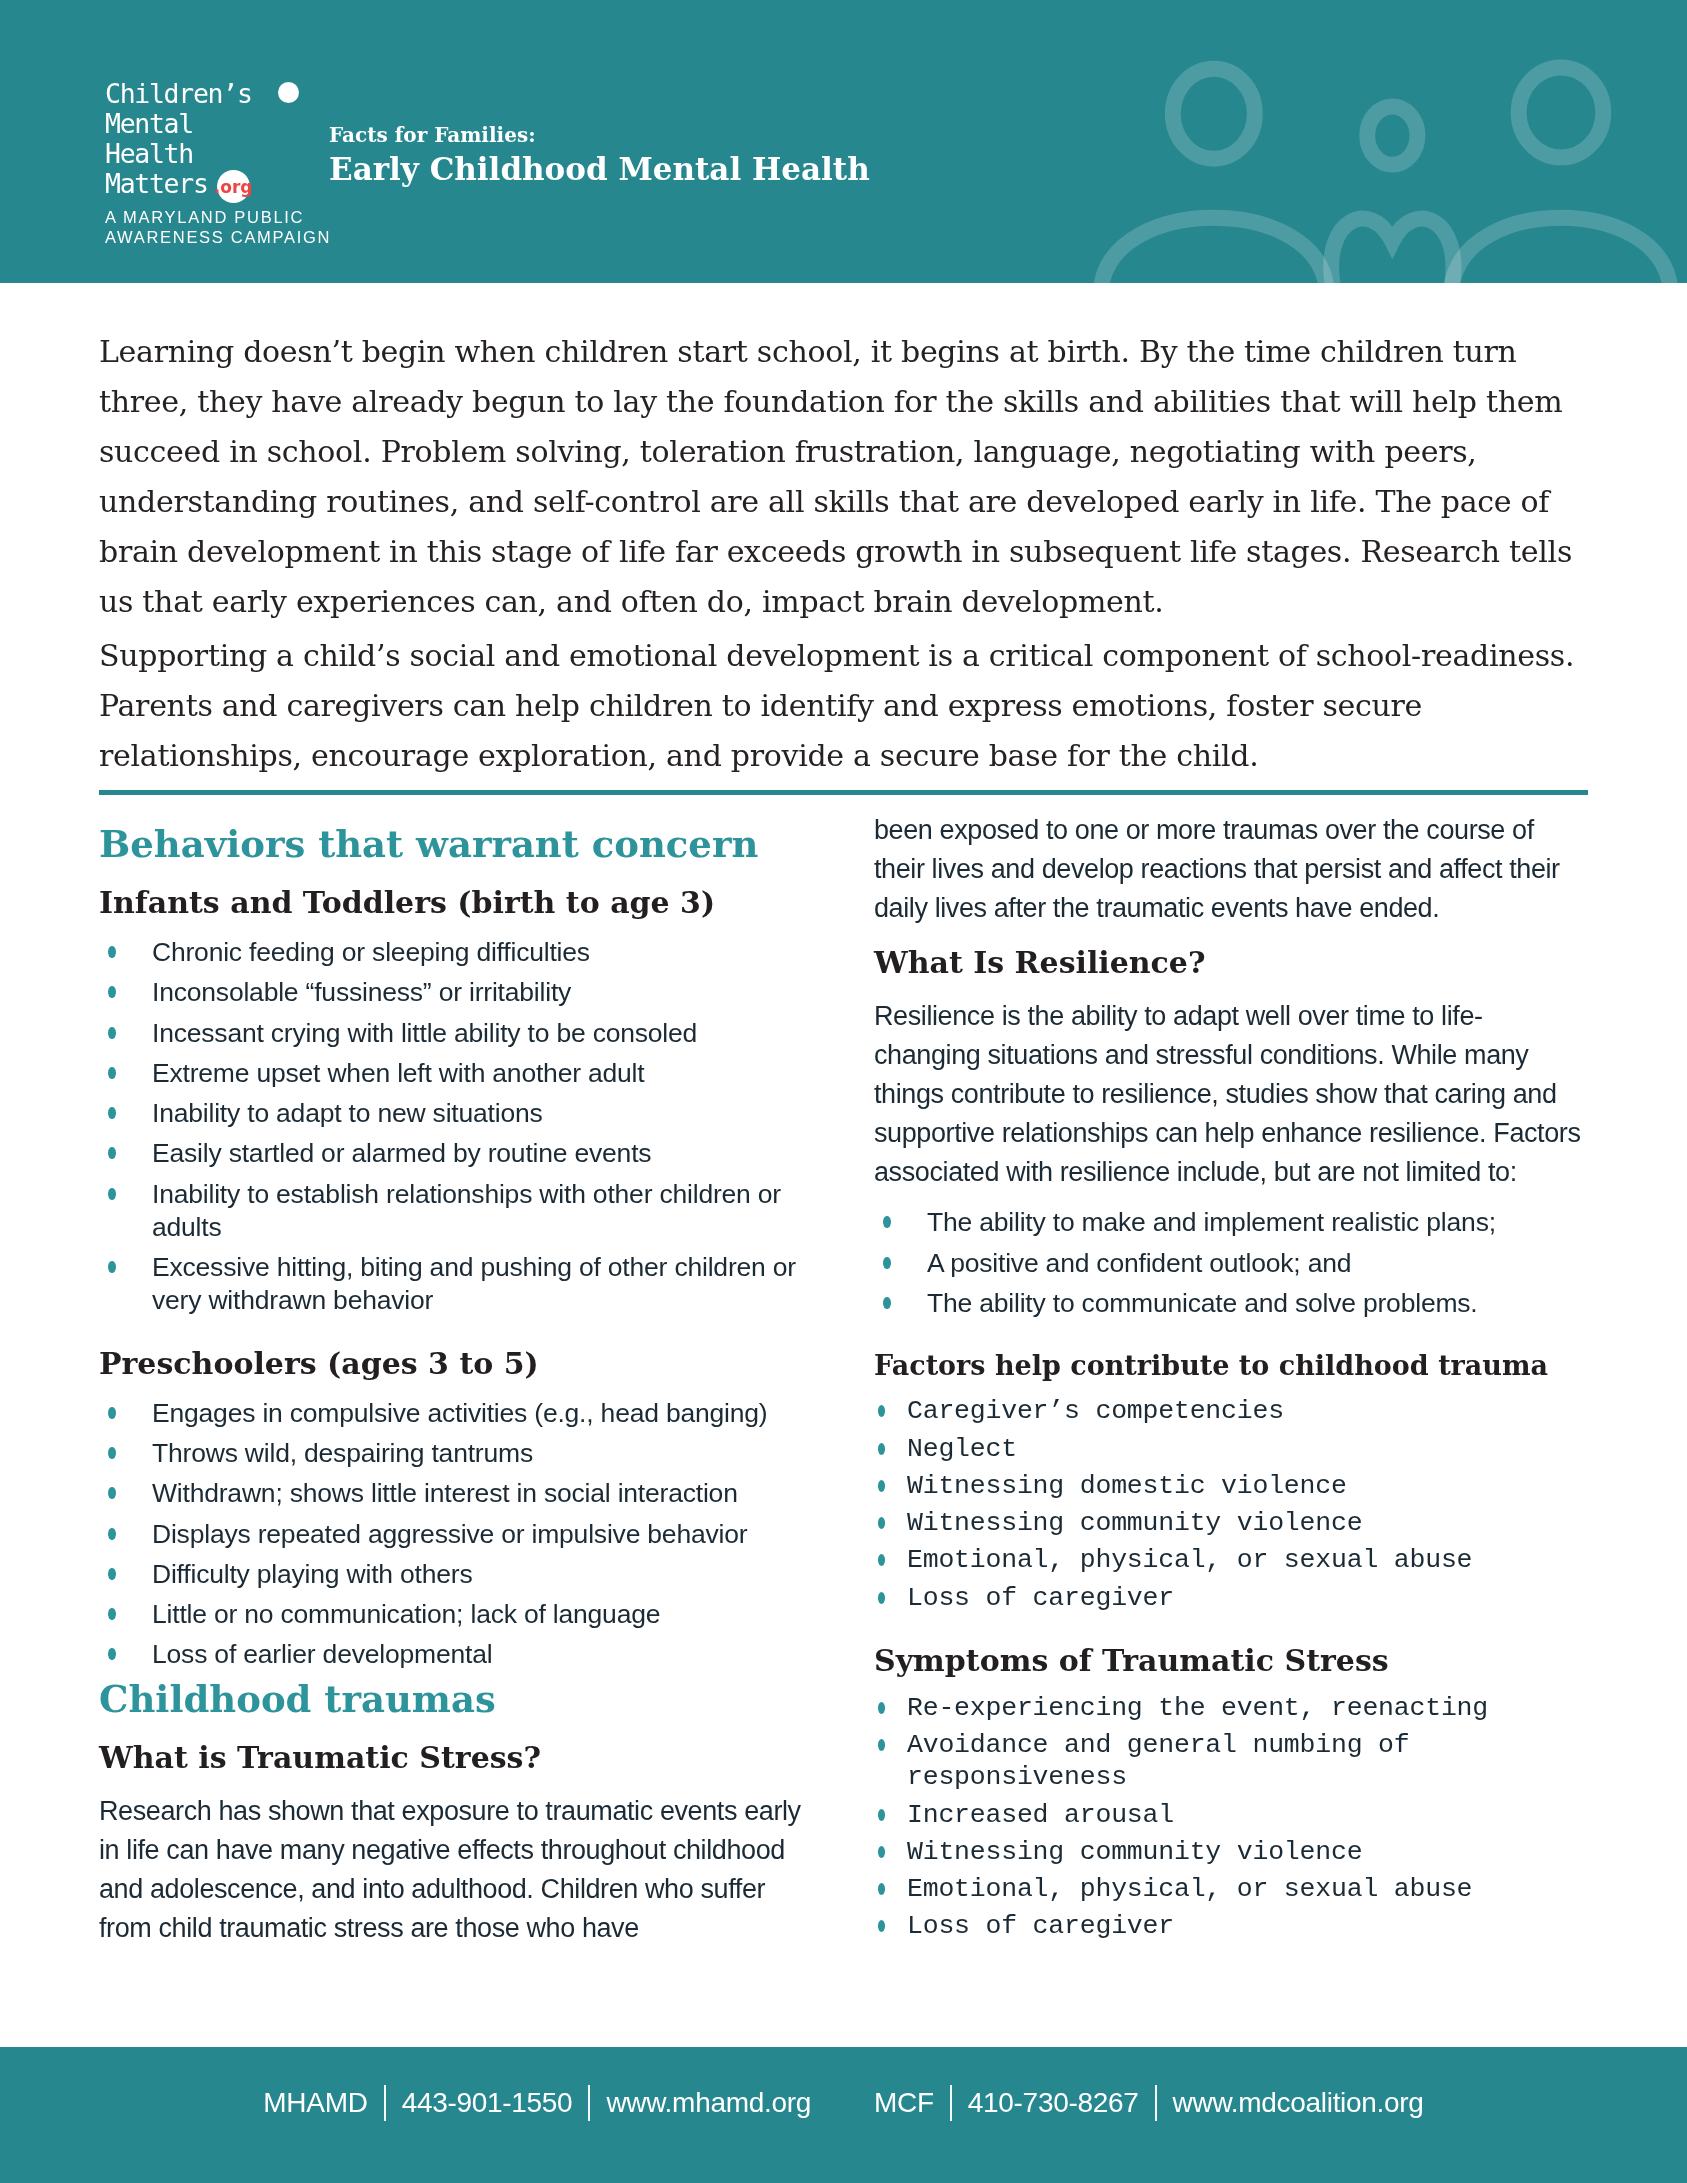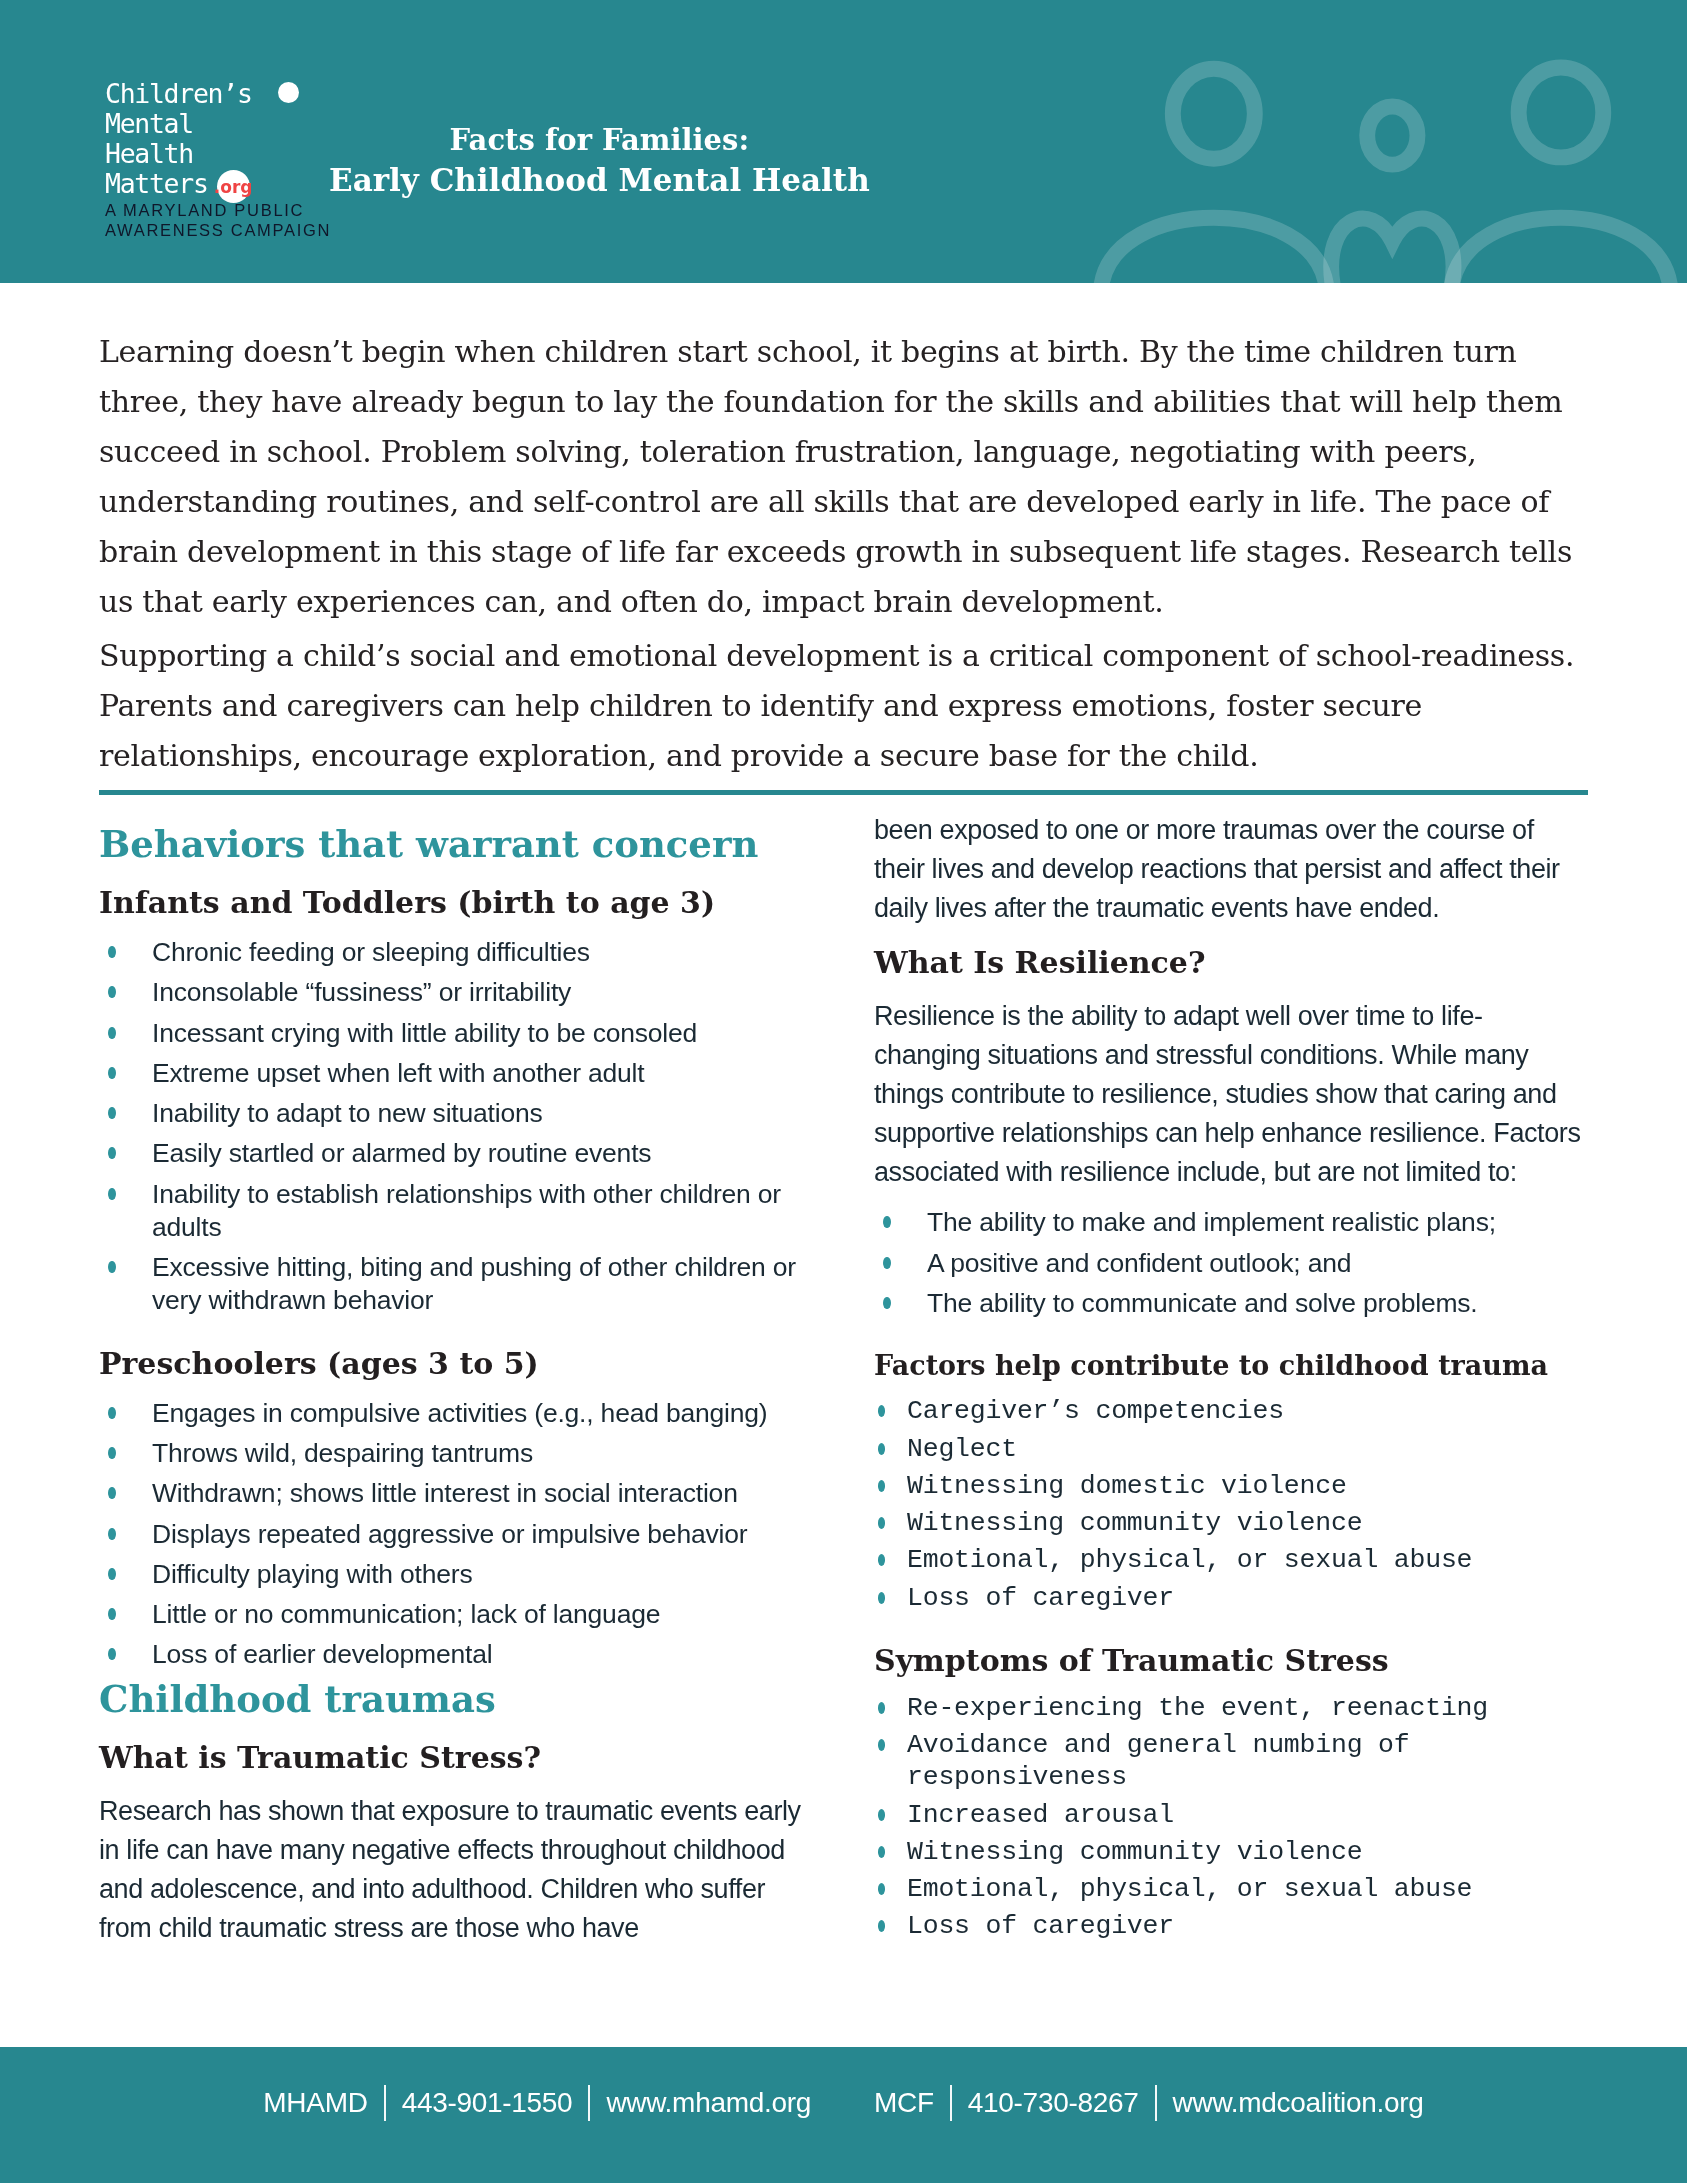--- a/index.html
+++ b/index.html
@@ -27,26 +27,26 @@
     width:33px; height:33px; border-radius:50%; background:#ffffff; color:#ef4444;
     font-family:"DejaVu Sans", sans-serif; font-size:17px; font-weight:bold;
     display:flex; align-items:center; justify-content:center; letter-spacing:0;
     margin-left:9px; margin-bottom:-4px;
   }
   .bang { position:absolute; left:167px; top:-2.6px; width:32px; }
   .bang-bar { width:29px; height:66px; background:#ffffff;
     clip-path:polygon(10% 0, 90% 0, 72% 100%, 28% 100%); margin:0 auto; }
   .bang-dot { width:21px; height:21px; border-radius:50%; background:#ffffff; margin:6px auto 0; }
   .campaign {
-    margin-top:1px; color:#0f172a; font-size:16.5px; line-height:20px;
+    margin-top:8px; color:#ffffff; font-size:16.5px; line-height:20px;
     letter-spacing:1.7px; font-family:"Liberation Sans", sans-serif;
   }
   .title-block { position:absolute; left:329px; top:124px; color:#ffffff;
     font-family:"DejaVu Serif", serif; }
-  .kicker { font-size:29px; font-weight:bold; line-height:1.15;text-align:center; }
+  .kicker { font-size:20px; font-weight:bold; line-height:1.15; }
   .doc-title { font-size:31px; font-weight:bold; line-height:1.15; margin:5.3px 0 0; }
 
   
   main { padding:44px 99px 0 99px; }
   .intro {
     font-family:"DejaVu Serif", serif; font-size:30px; line-height:50px;
     letter-spacing:-0.3px; color:#262223; margin:0 0 4px 0; width:1489px;
   }
   .divider { border:none; height:4.6px; background:#27878f; margin:9.3px 0 0 0; }
   .columns { display:flex; gap:61px; margin-top:16px;align-items:flex-end; }

